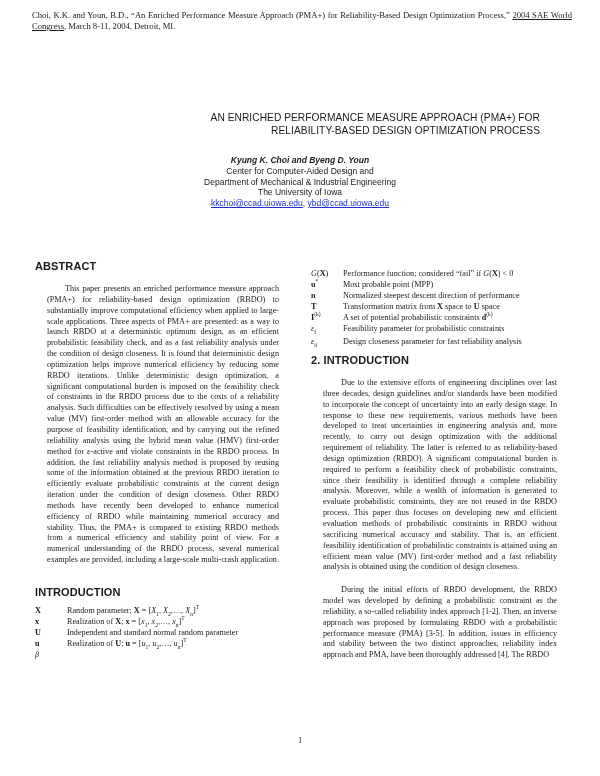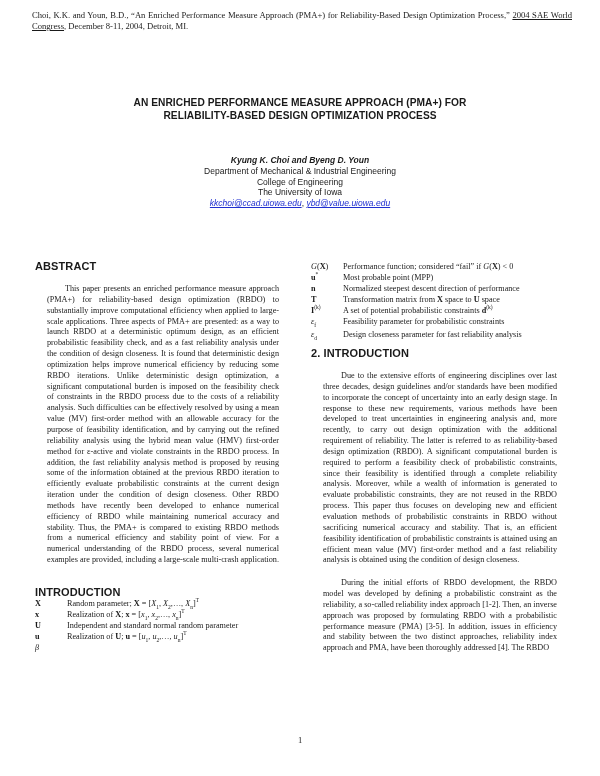--- a/index.html
+++ b/index.html
@@ -3,66 +3,66 @@
 <meta charset="utf-8">
 <style>
   html, body { margin:0; padding:0; background:#ffffff; }
   body { width:600px; height:776px; position:relative; overflow:hidden; color:#1a1a1a; }
   .serif { font-family: "Liberation Serif", "DejaVu Serif", serif; }
   .sans { font-family: "Liberation Sans", "DejaVu Sans", sans-serif; }
 
   .citation { position:absolute; left:32px; top:10px; width:540px; font-size:8.6px; line-height:11.2px; text-align:justify; text-align-last:left; }
   .citation .venue { text-decoration:underline; }
 
-  .title { position:absolute; left:60px; top:96px; width:480px; text-align:center; font-weight:bold; font-size:10.2px; line-height:13px; letter-spacing:0.05px; }
+  .title { position:absolute; left:60px; top:111px; width:480px; text-align:right; font-weight:normal; font-size:10.2px; line-height:13px; letter-spacing:0.05px; }
 
   .authors { position:absolute; left:100px; top:155px; width:400px; text-align:center; font-size:8.5px; line-height:10.8px; }
   .authors .names { font-weight:bold;font-style:italic; }
-  .authors a { color:#1f2fd0; text-decoration:underline;font-style:italic; }
+  .authors a { color:#1f2fd0; text-decoration:underline; }
 
   .col { position:absolute; top:261px; }
   .col-left { left:35px; width:256px; }
   .col-right { left:311px; width:258px; }
 
   .h { font-weight:bold; font-size:11px; line-height:11px; margin:0; letter-spacing:0.1px; }
   .para { font-size:8.2px; line-height:10.85px; text-align:justify; margin:12px; }
   .indent { text-indent:18px; }
 
-  .nom { margin-top:0;font-family:Liberation Serif, serif; }
+  .nom { margin-top:7px;font-family:Liberation Serif, serif; }
   .nom-row { display:flex; font-size:8.2px; line-height:11px; }
   .nom-sym { width:32px; flex:none; }
   .nom-def { flex:1; }
   .b { font-weight:bold; }
   .i { font-style:italic; }
   sup, sub { font-size:5.5px; line-height:0; }
 
   .spacer-sm { height:8px; }
   .spacer-md { height:9px; }
 
   .page-num { position:absolute; left:0; width:600px; top:735px; text-align:center; font-size:8.5px; }
 </style>
 </head>
 <body>
 
 <div class="citation serif">
-  <span>Choi, K.K. and Youn, B.D., “An Enriched Performance Measure Approach (PMA+) for Reliability-Based Design Optimization Process,” </span><span class="venue">2004 SAE World Congress</span><span>, December 8-11, 2004, Detroit, MI.</span>
+  <span>Choi, K.K. and Youn, B.D., “An Enriched Performance Measure Approach (PMA+) for Reliability-Based Design Optimization Process,” </span><span class="venue">2004 SAE World Congress</span><span>, March 8-11, 2004, Detroit, MI.</span>
 </div>
 
 <div class="title sans">
   <div>AN ENRICHED PERFORMANCE MEASURE APPROACH (PMA+) FOR</div>
   <div>RELIABILITY-BASED DESIGN OPTIMIZATION PROCESS</div>
 </div>
 
 <div class="authors sans">
   <div class="names">Kyung K. Choi and Byeng D. Youn</div>
+  <div>Center for Computer-Aided Design and</div>
   <div>Department of Mechanical &amp; Industrial Engineering</div>
-  <div>College of Engineering</div>
   <div>The University of Iowa</div>
   <div>
-    <a>kkchoi@ccad.uiowa.edu</a><span>, </span><a>ybd@value.uiowa.edu</a>
+    <a>kkchoi@ccad.uiowa.edu</a><span>, </span><a>ybd@ccad.uiowa.edu</a>
   </div>
 </div>
 
 <div class="col col-left serif">
   <h2 class="h sans">ABSTRACT</h2>
   <p class="para indent">This paper presents an enriched performance measure approach (PMA+) for reliability-based design optimization (RBDO) to substantially improve computational efficiency when applied to large-scale applications. Three aspects of PMA+ are presented: as a way to launch RBDO at a deterministic optimum design, as an efficient probabilistic feasibility check, and as a fast reliability analysis under the condition of design closeness. It is found that deterministic design optimization helps improve numerical efficiency by reducing some RBDO iterations. Unlike deterministic design optimization, a significant computational burden is imposed on the feasibility check of constraints in the RBDO process due to the costs of a reliability analysis. Such difficulties can be effectively resolved by using a mean value (MV) first-order method with an allowable accuracy for the purpose of feasibility identification, and by carrying out the refined reliability analysis using the hybrid mean value (HMV) first-order method for ε-active and violate constraints in the RBDO process. In addition, the fast reliability analysis method is proposed by reusing some of the information obtained at the previous RBDO iteration to efficiently evaluate probabilistic constraints at the current design iteration under the condition of design closeness. Other RBDO methods have recently been developed to enhance numerical efficiency of RBDO while maintaining numerical accuracy and stability. Thus, the PMA+ is compared to existing RBDO methods from a numerical efficiency and stability point of view. For a numerical understanding of the RBDO process, several numerical examples are provided, including a large-scale multi-crash application.</p>
 
   <div class="spacer-md"></div>
   <h2 class="h sans">INTRODUCTION</h2>
   <div class="nom">

